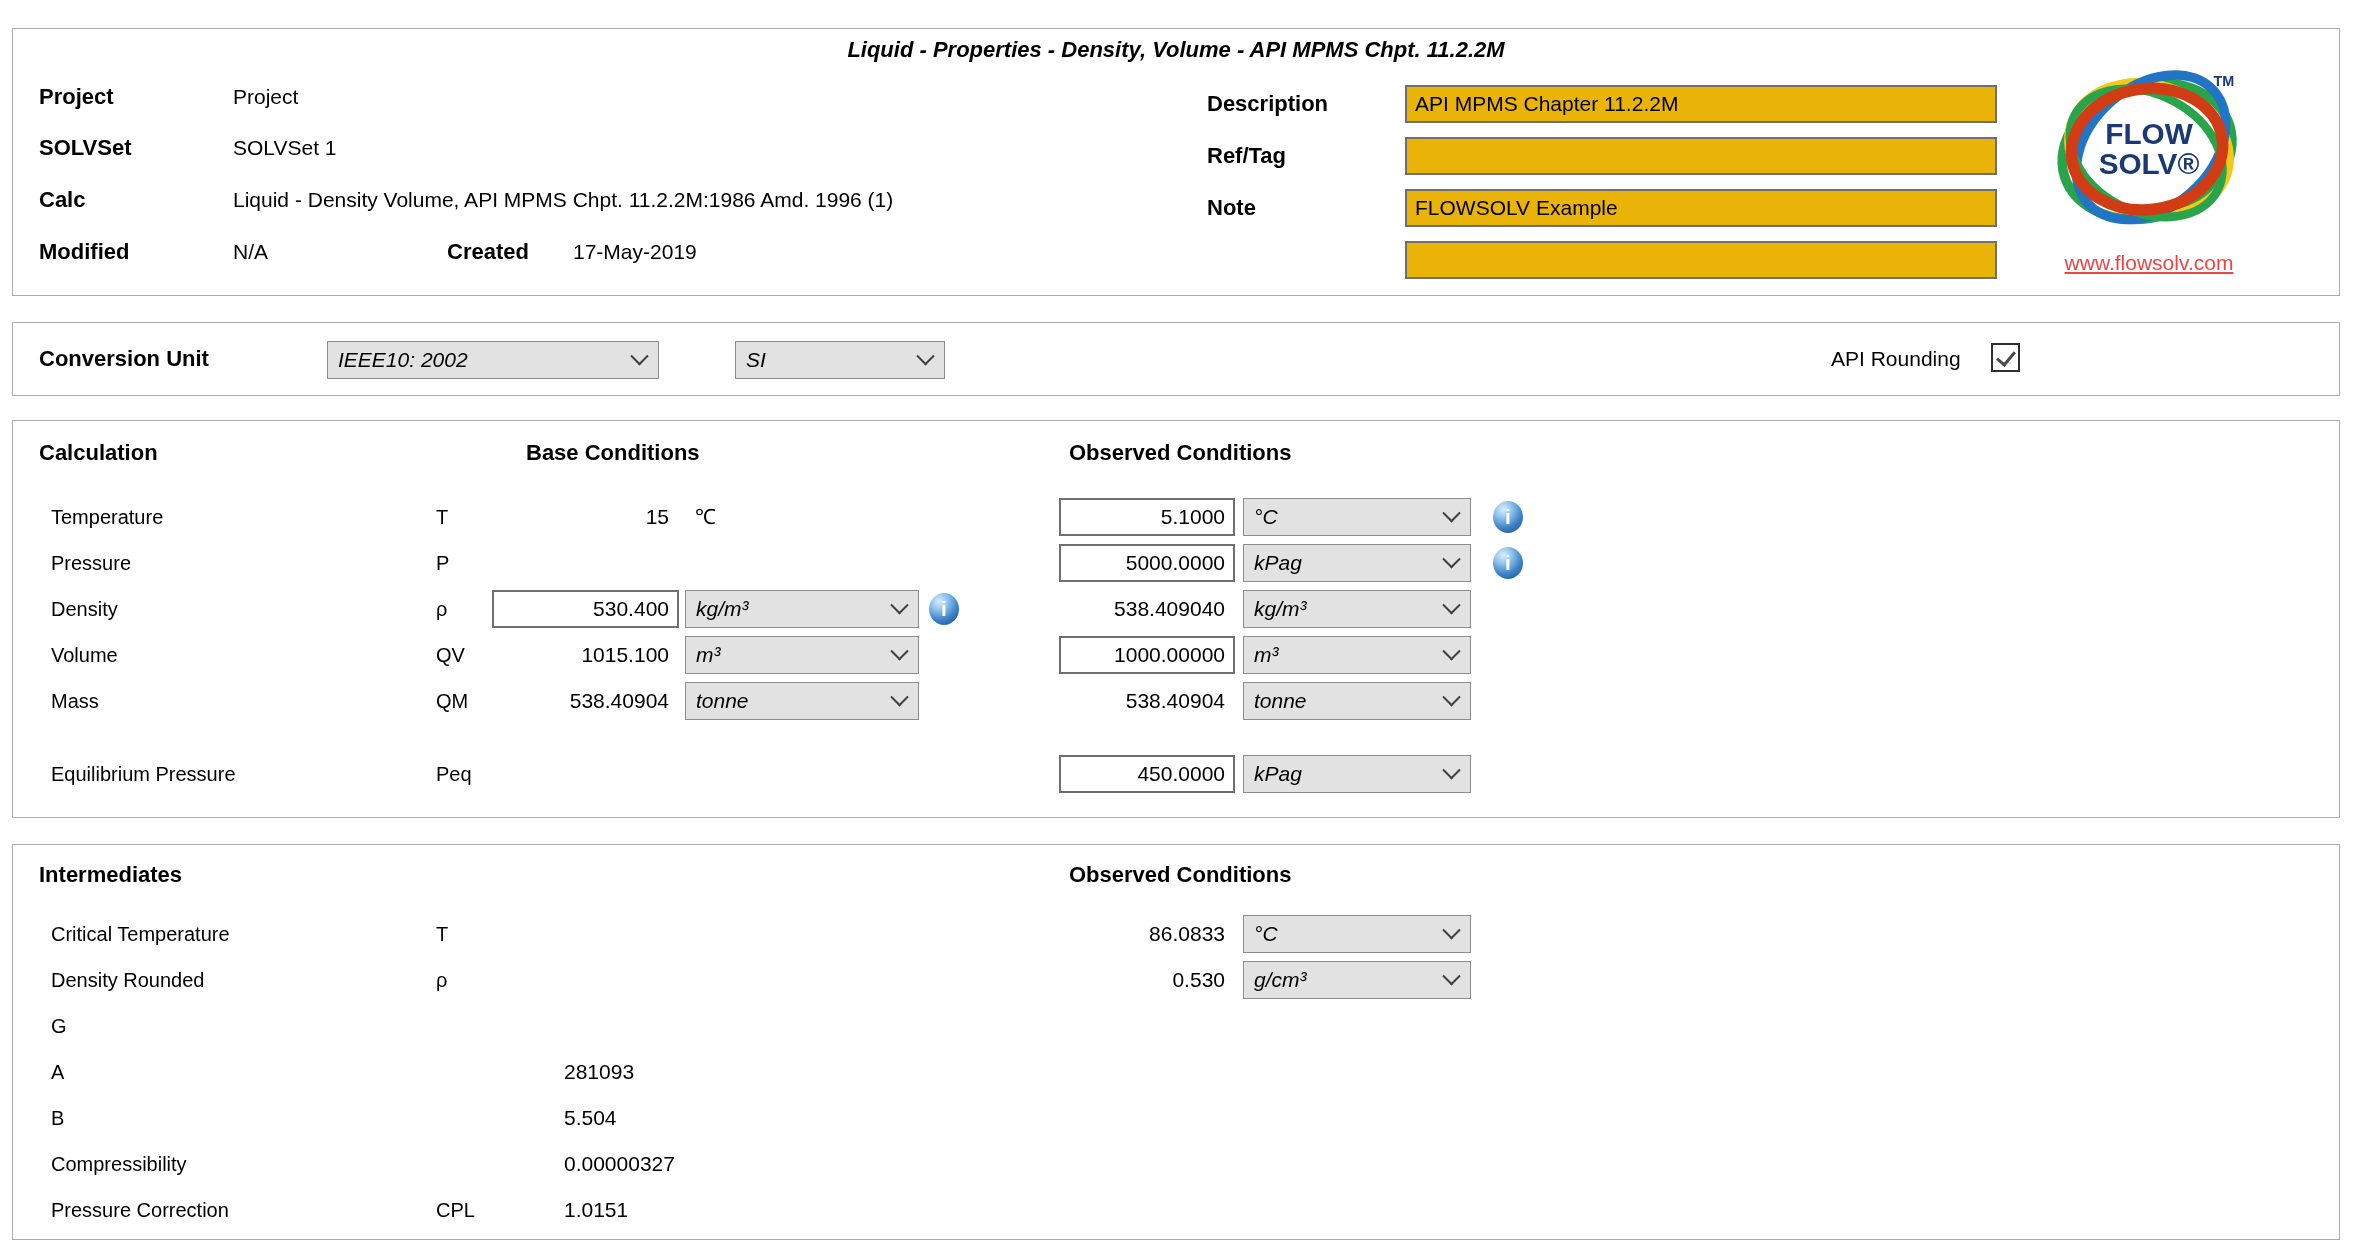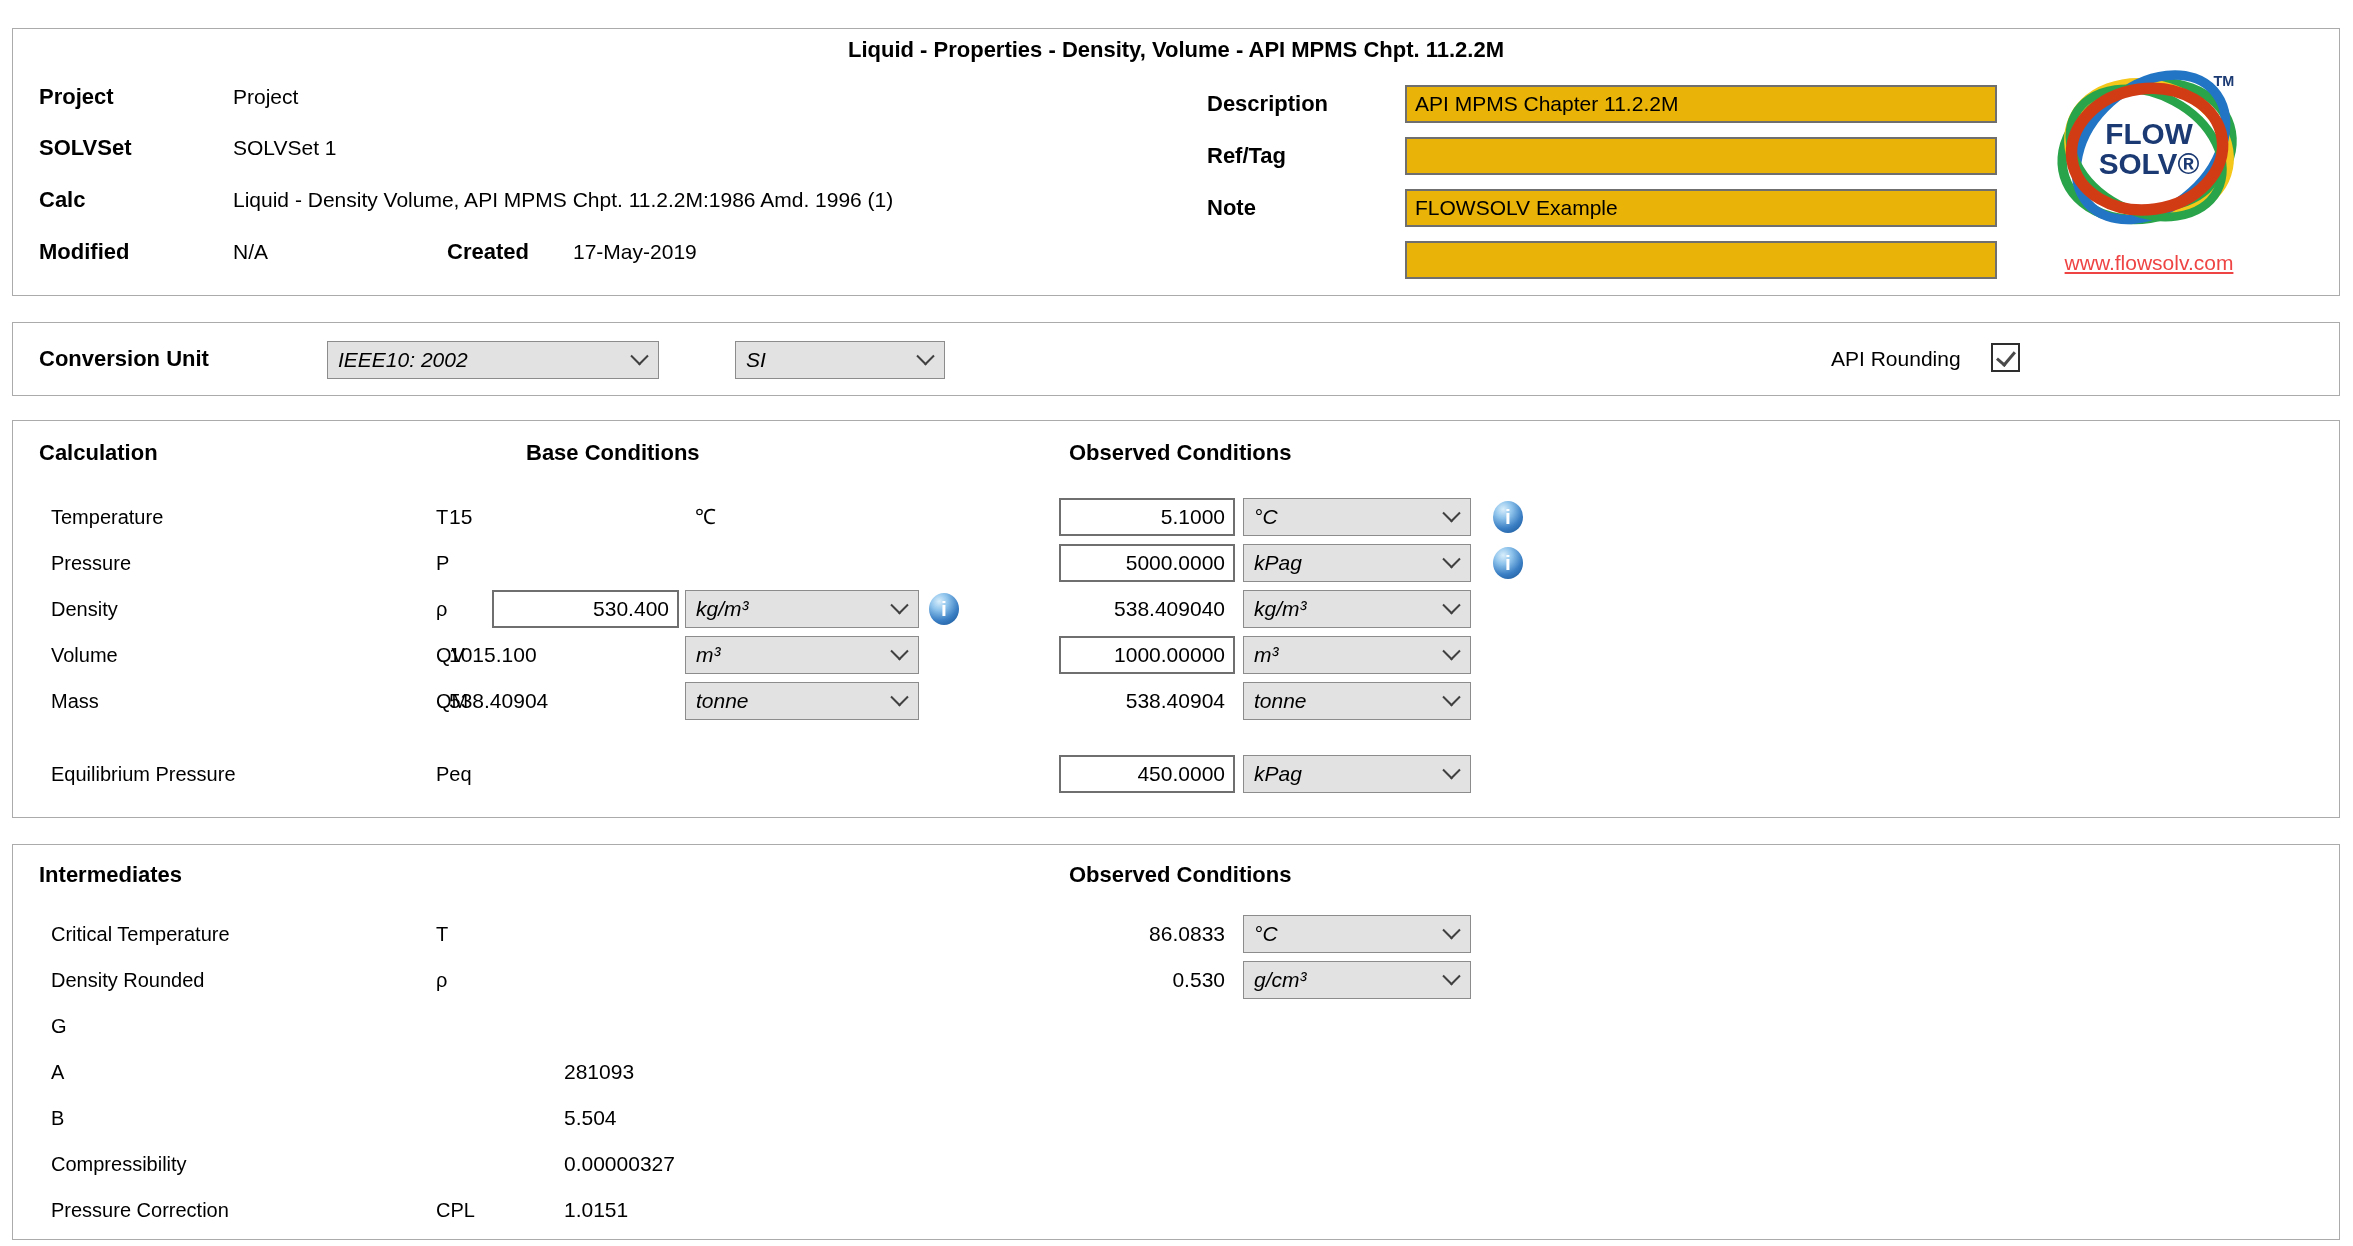--- a/index.html
+++ b/index.html
@@ -5,39 +5,39 @@
   html,body{margin:0;padding:0;background:#fff;}
   #screen{position:relative;width:2353px;height:1246px;background:#fff;
           font-family:"Liberation Sans",sans-serif;color:#000;overflow:hidden;}
   .box{position:absolute;left:12px;width:2328px;border:1px solid #ababab;box-sizing:border-box;background:#fff;}
   #header-box{top:28px;height:268px;}
   #conversion-box{top:322px;height:74px;}
   #calculation-box{top:420px;height:398px;}
   #intermediates-box{top:844px;height:396px;}
 
   .t{position:absolute;white-space:nowrap;}
-  .title{top:8px;left:0;width:100%;text-align:center;font-weight:bold;font-size:22px;}
+  .title{top:8px;left:0;width:100%;text-align:center;font-weight:bold;font-size:22px;font-style:italic;}
   .seclabel{font-weight:bold;font-size:22px;line-height:28px;}
   .val{font-size:21px;line-height:28px;}
 
   
   .hl{left:26px;}
   .hv{left:220px;}
   .hlr{left:1194px;font-weight:bold;font-size:22px;line-height:38px;}
   .hinput{position:absolute;left:1392px;width:592px;height:38px;box-sizing:border-box;
           border:2px solid #6f6f6f;background:#eab308;padding:0 8px;
           font:21px "Liberation Sans",sans-serif;color:#000;}
 
   
   .row{position:absolute;left:0;width:100%;height:38px;}
   .cell{position:absolute;line-height:38px;font-size:20px;white-space:nowrap;}
   .num{font-size:21px;}
   .c-label{left:38px;}
   .c-sym{left:423px;}
-  .c-basestatic{left:436px;width:220px;}
+  .c-basestatic{left:436px;width:220px;text-align:right;}
   .c-baseunit{left:672px;padding-left:10px;}
   .c-obsstatic{left:1000px;width:212px;text-align:right;}
   .c-interval{left:551px;}
 
   
   .field{position:absolute;top:0;height:38px;box-sizing:border-box;border:2px solid #6f6f6f;
          background:#fff;font:21px "Liberation Sans",sans-serif;color:#000;
          padding:0 8px;text-align:right;}
   .f-base{left:479px;width:187px;}
   .f-obs{left:1046px;width:176px;}

